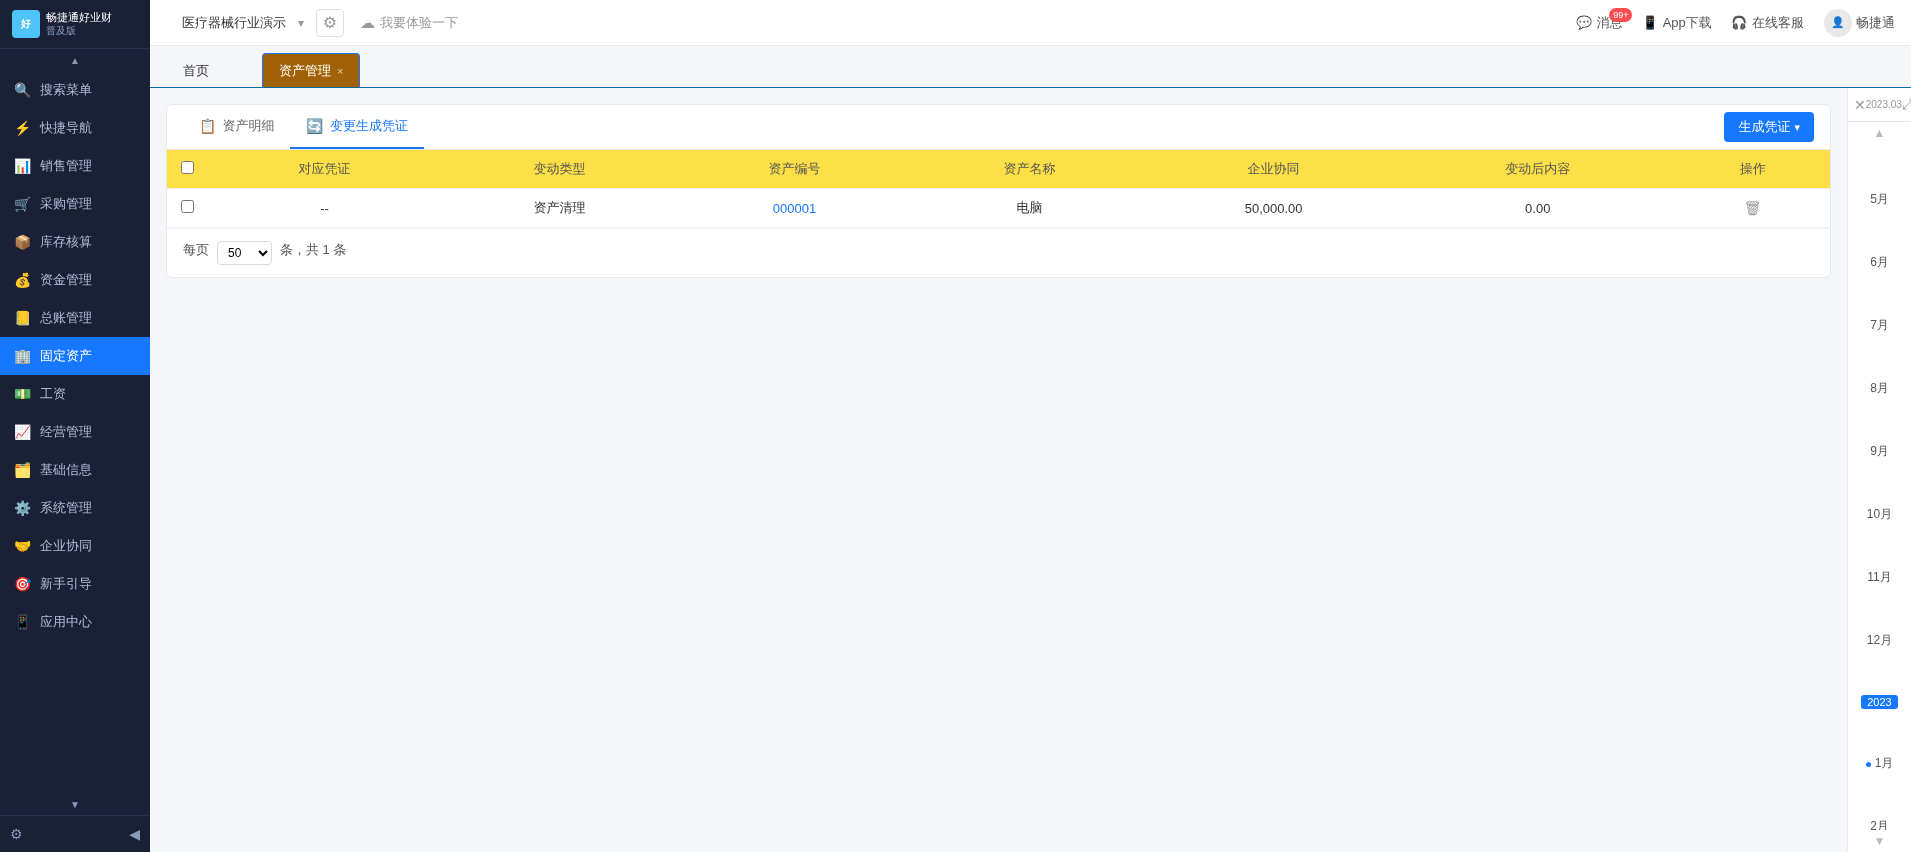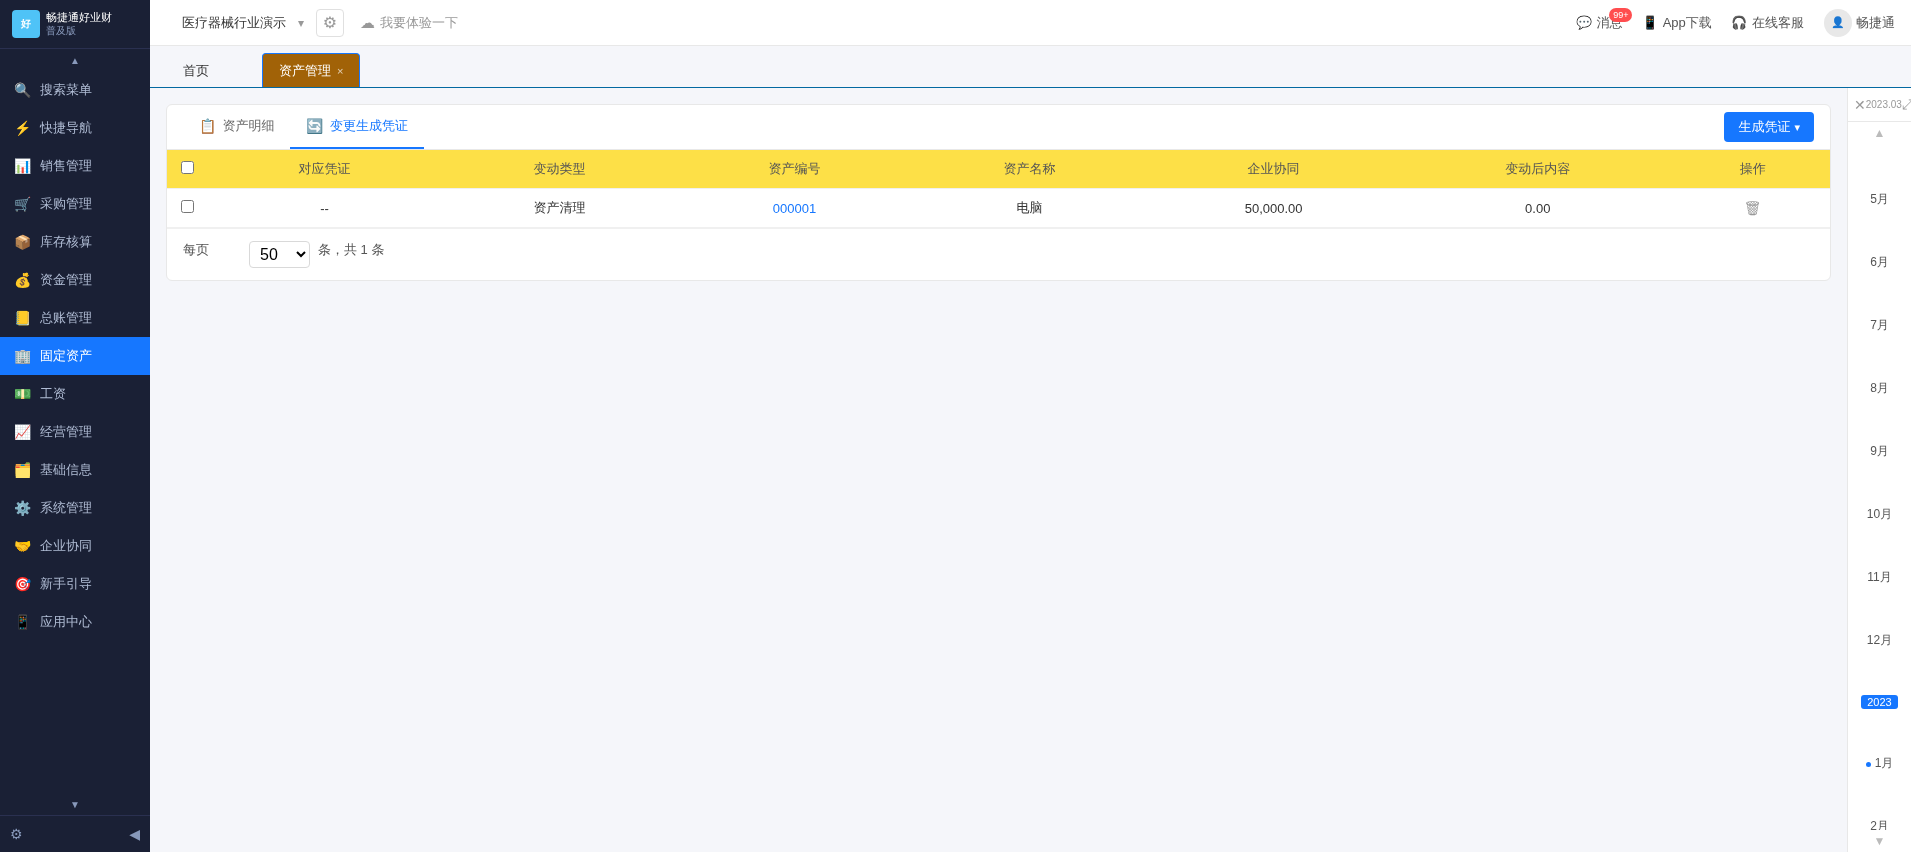--- a/index.html
+++ b/index.html
@@ -65,21 +65,21 @@
     table { width: 100%; border-collapse: collapse; }
     thead tr { background: #fde047; }
     th, td { padding: 10px 12px; text-align: center; font-size: 13px; border-bottom: 1px solid #f0f0f0; white-space: nowrap; }
     th { color: #555; font-weight: 500; }
     td { color: #333; }
     .checkbox-cell { width: 40px; }
     .action-icon { color: #999; cursor: pointer; font-size: 14px; }
 
     
     .pagination { padding: 12px 16px; display: flex; align-items: flex-start; gap: 8px; font-size: 13px; color: #555; border-top: 1px solid #f0f0f0; }
-    .per-page-select { border: 1px solid #d9d9d9; border-radius: 4px; padding: 3px 6px; font-size: 16px; cursor: pointer; background: #fff; margin-left: 32px; }
+    .per-page-select { border: 1px solid #d9d9d9; border-radius: 4px; padding: 3px 6px; font-size: 12px; cursor: pointer; background: #fff; }
 
     
     .timeline-panel { width: 64px; background: #fff; border-left: 1px solid #e8e8e8; display: flex; flex-direction: column; flex-shrink: 0; position: relative; }
     .timeline-panel-header { display: flex; align-items: center; justify-content: space-between; padding: 8px 6px; border-bottom: 1px solid #e8e8e8; }
     .timeline-close { cursor: pointer; font-size: 14px; color: #999; }
     .timeline-expand { cursor: pointer; font-size: 14px; color: #999; }
     .timeline-content { flex: 1; overflow-y: auto; padding: 4px 0; }
     .timeline-content::-webkit-scrollbar { width: 3px; }
     .timeline-nav-up, .timeline-nav-down { display: flex; align-items: center; justify-content: center; padding: 4px; cursor: pointer; color: #bbb; font-size: 12px; }
     .tl-item { display: flex; align-items: center; justify-content: center; padding: 3px 0; }

